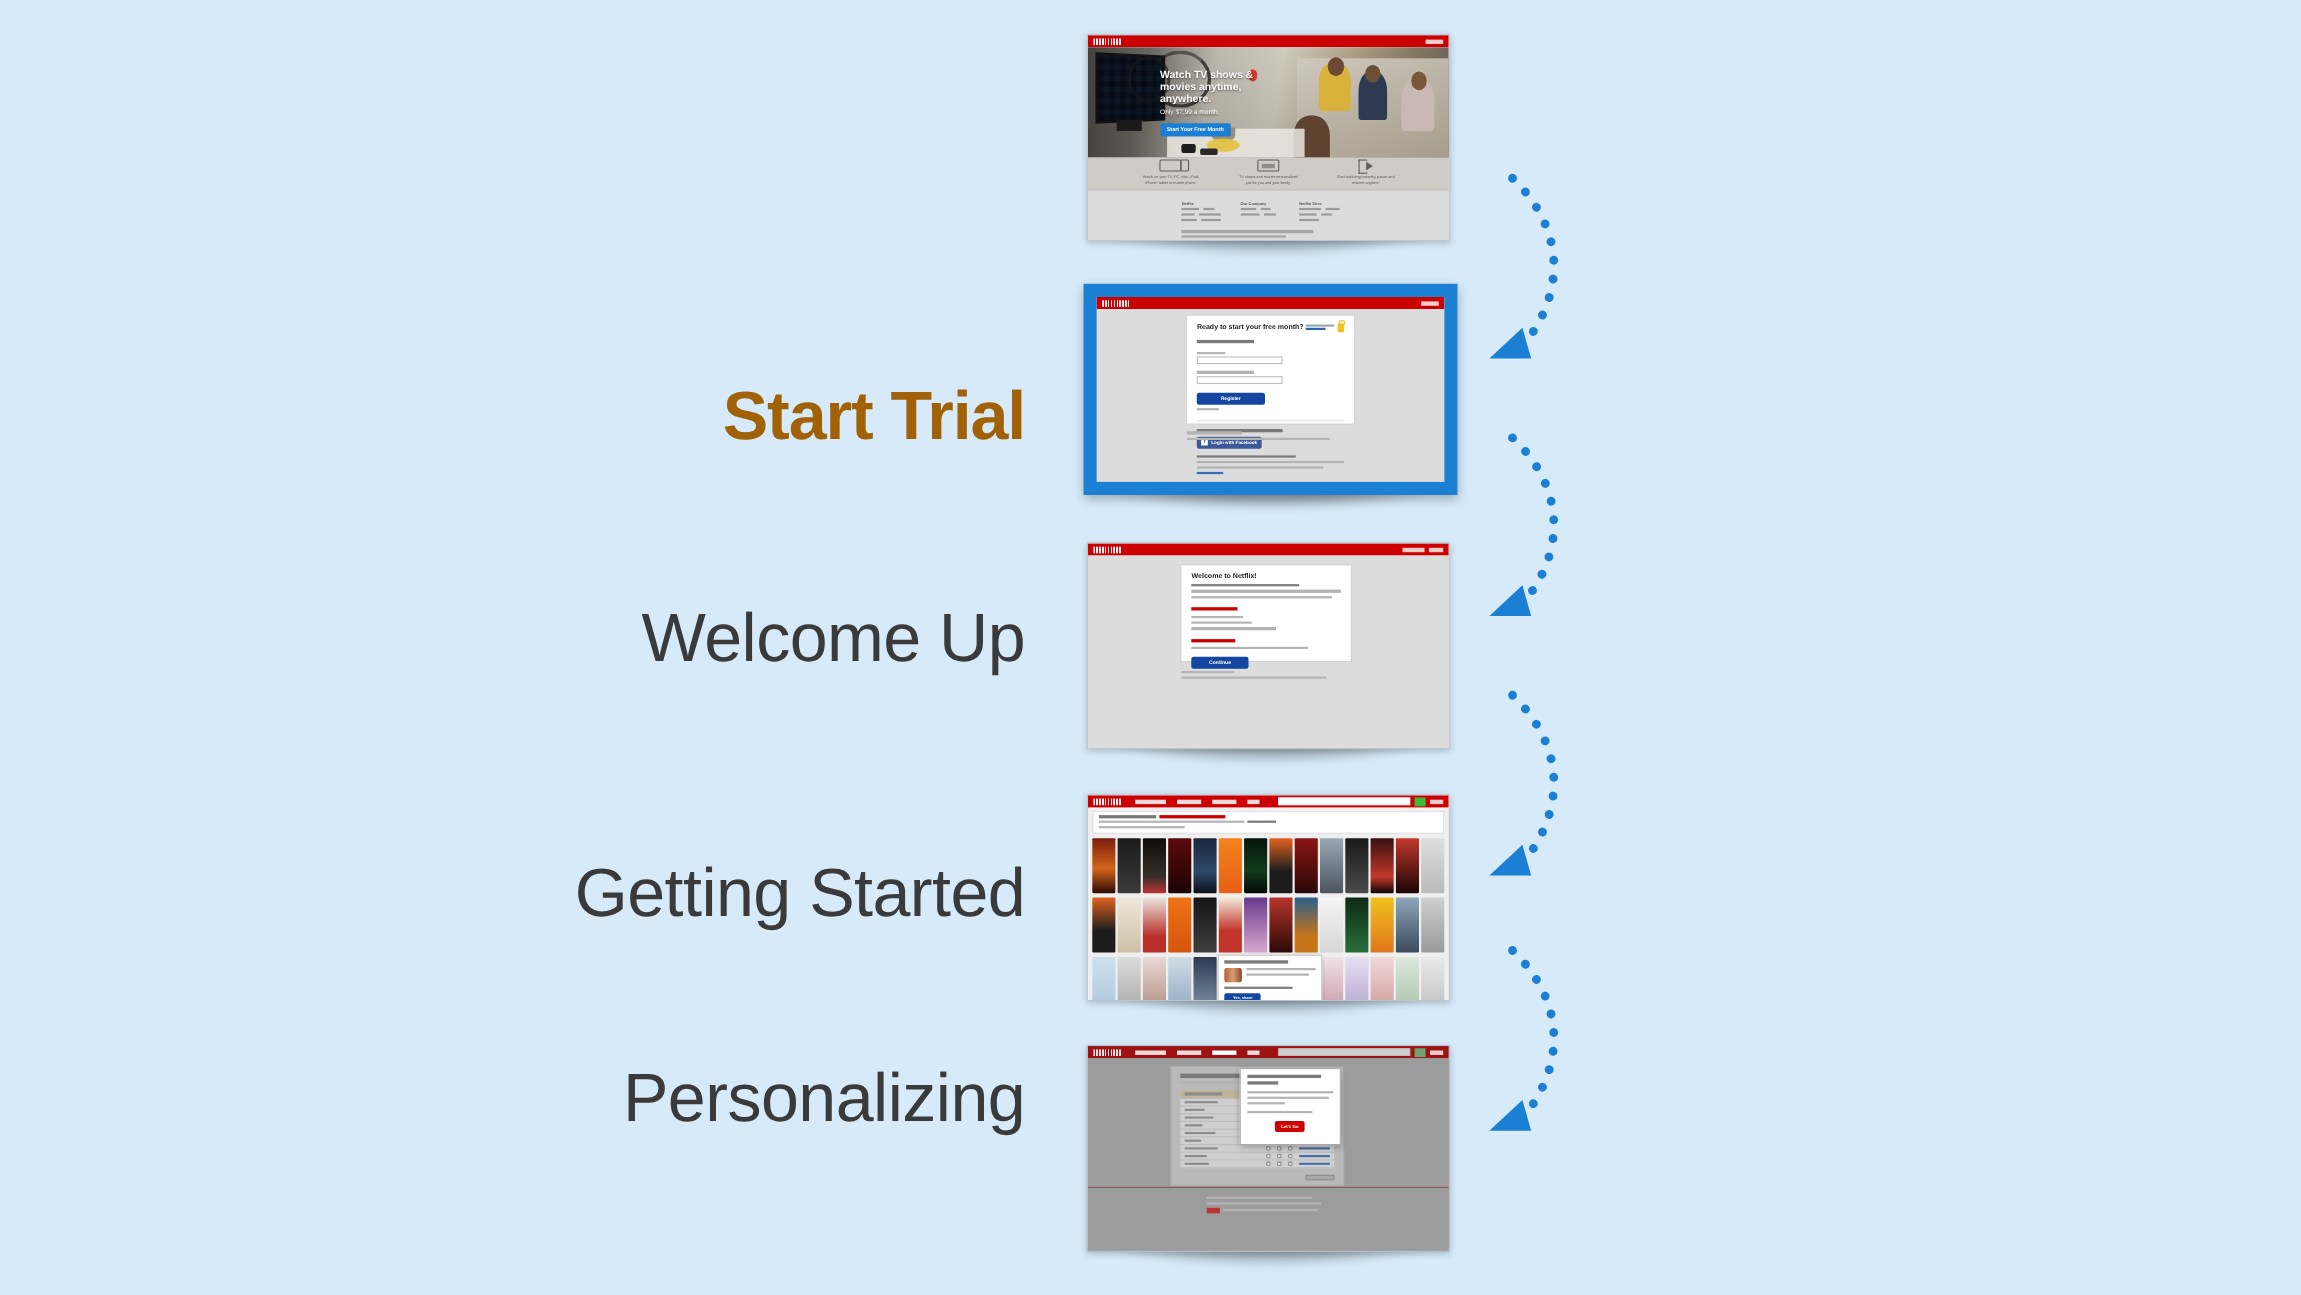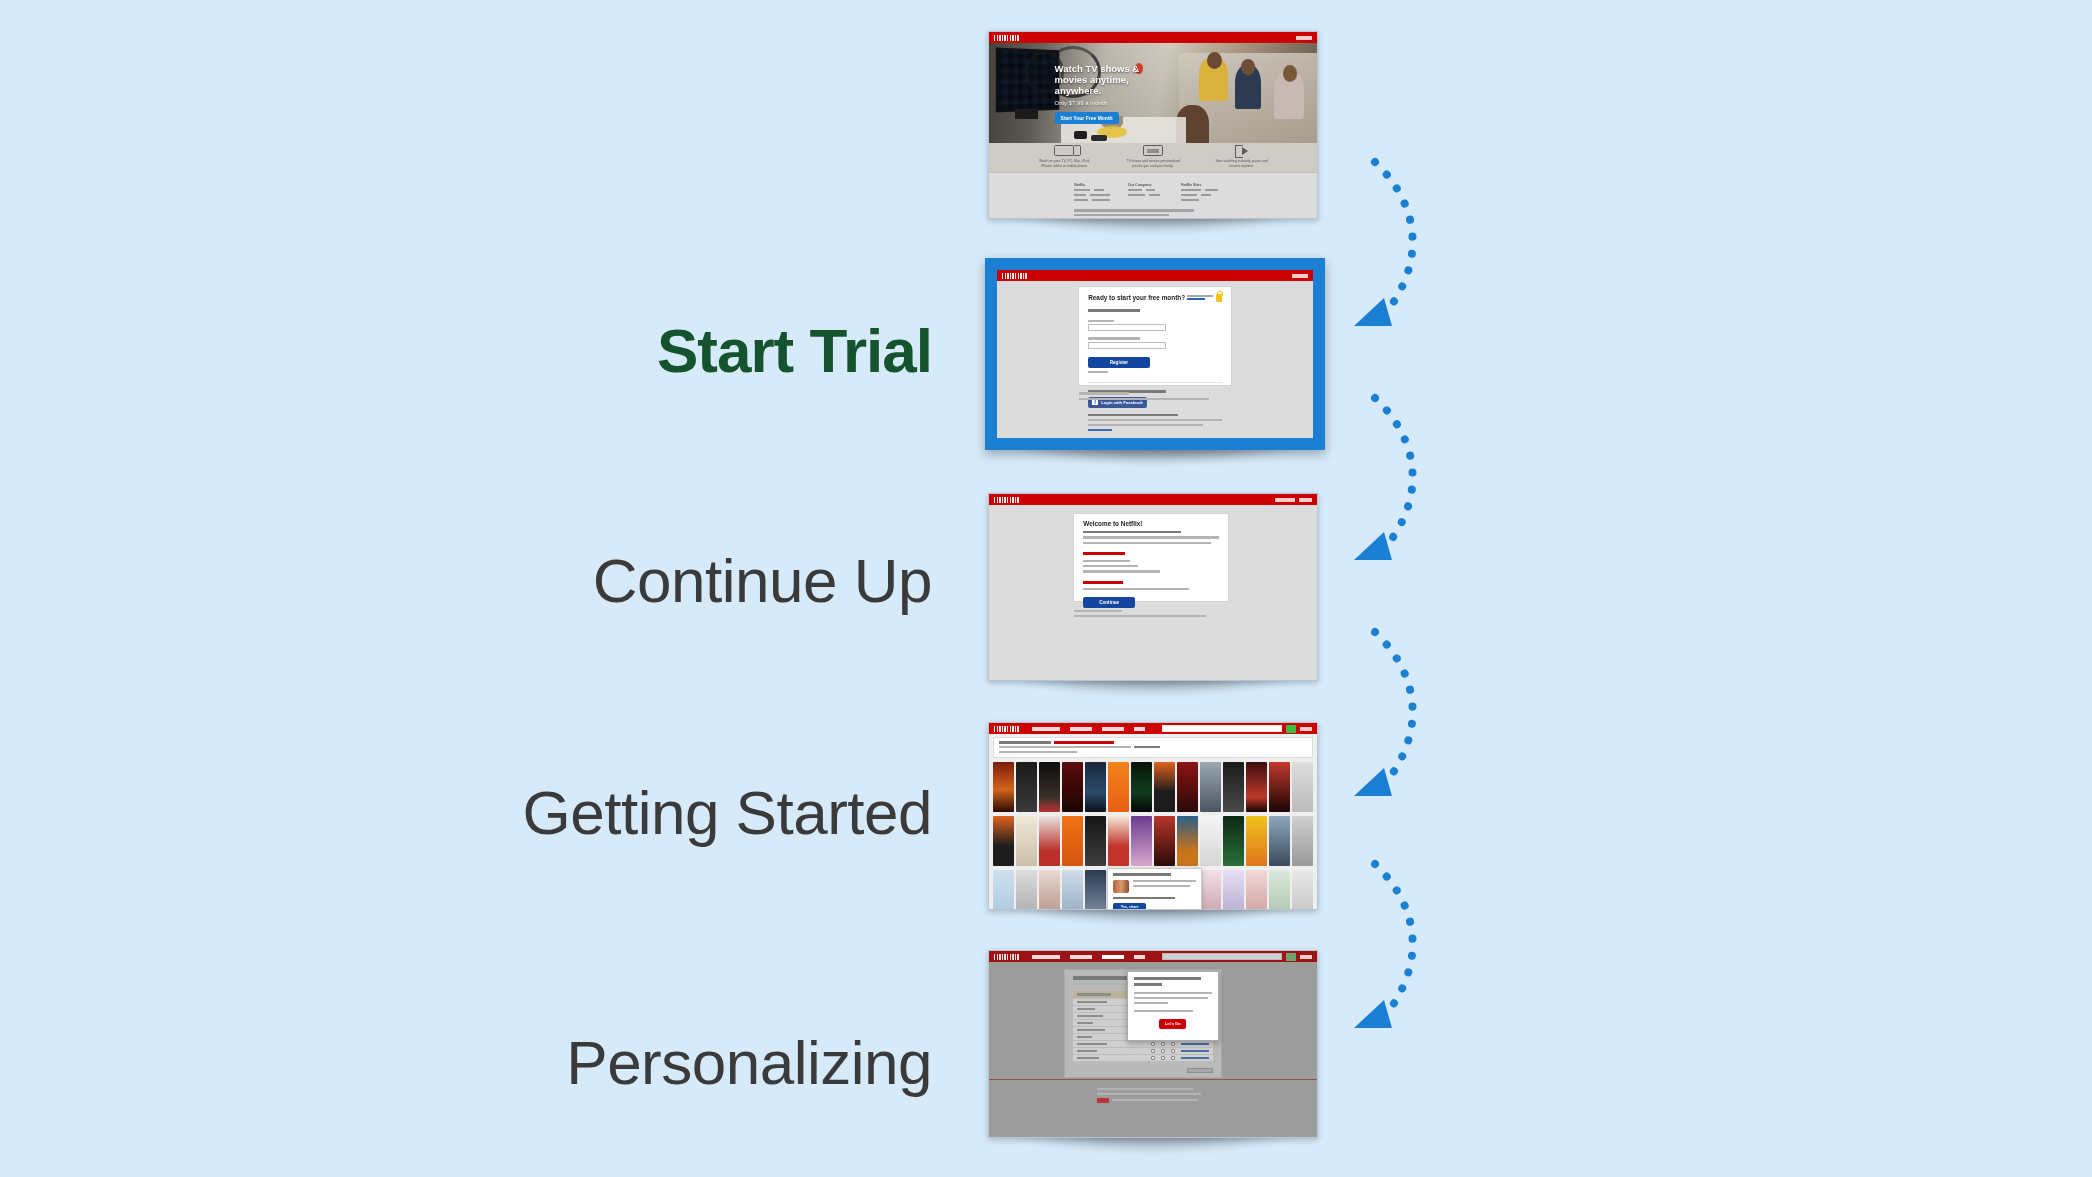--- a/index.html
+++ b/index.html
@@ -16,23 +16,24 @@
     position: absolute;
     text-align: right;
     color: #3a3a3a;
     font-weight: 300;
     letter-spacing: -0.5px;
     white-space: nowrap;
     font-size: 62px;
     line-height: 1;
   }
   .step-label.active {
-    color: #14532d;
+    color: #a16207;
     font-weight: 700;
     letter-spacing: -1px;
+    margin-top: 28px;
   }
 
   
   .win-wrap { position: absolute; }
   .win-shadow {
     position: absolute; left: 3%; right: 3%;
     bottom: -14px; height: 26px;
     border-radius: 50%;
     background: radial-gradient(ellipse at 50% 0%, rgba(0,0,0,0.42) 0%, rgba(0,0,0,0.22) 45%, rgba(0,0,0,0.0) 72%);
     filter: blur(3px);
@@ -229,25 +230,25 @@
   .arrow-svg { position:absolute; overflow:visible; }
 </style>
 </head>
 <body>
 
 <div id="stage">
 
 
   <div class="step-label active" style="right:1160px; top:320px;">Start Trial</div>
 
-  <div class="step-label" style="right:1160px; top:550px;">Continue Up</div>
+  <div class="step-label" style="right:1160px; top:550px;">Welcome Up</div>
 
   <div class="step-label" style="right:1160px; top:782px;">Getting Started</div>
 
-  <div class="step-label" style="right:1160px; top:1032px;">Personalizing</div>
+  <div class="step-label" style="right:1160px; top:968px;">Personalizing</div>
 
   <div class="win-wrap" style="left:988px; top:31px; width:330px; height:188px;">
     <div class="win-shadow"></div>
     <div class="win">
 
       <div class="nf-bar">
         <div class="nf-logo"></div>
         <div class="nf-right">
           <span class="nf-pill" style="width:16px"></span>
         </div>

